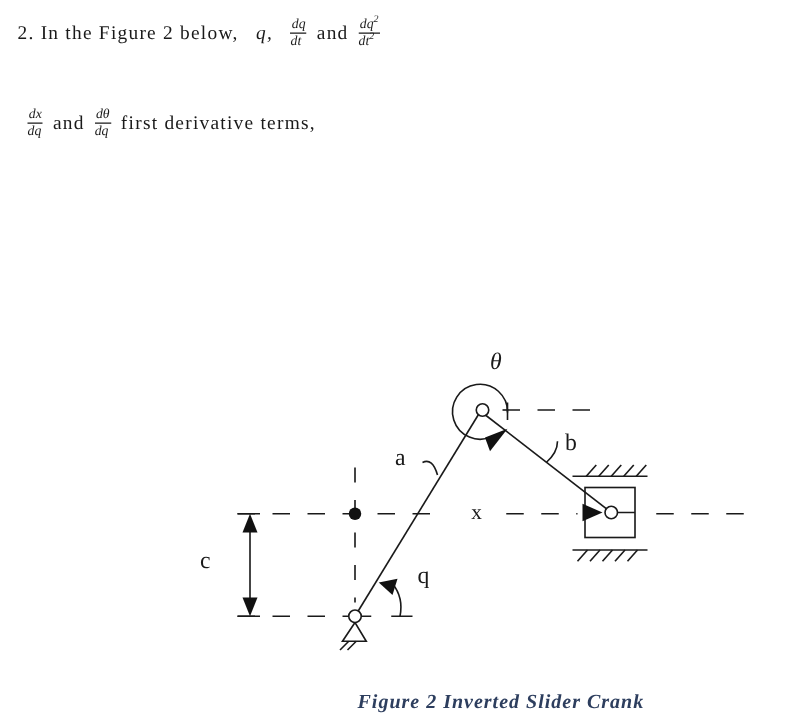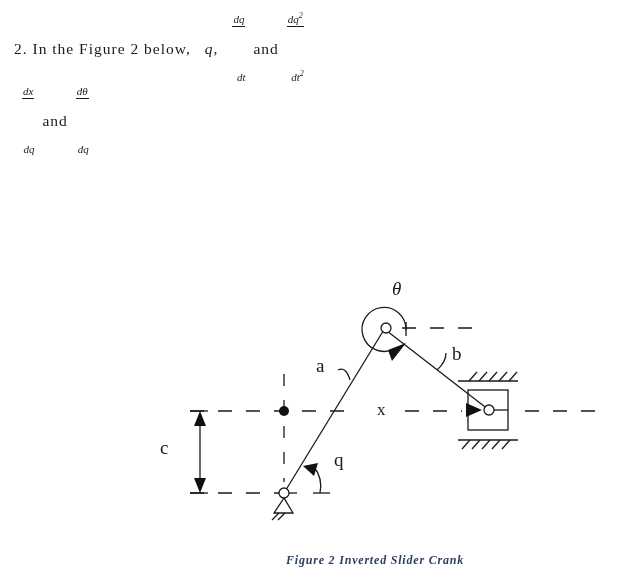--- a/index.html
+++ b/index.html
@@ -1,26 +1,26 @@
 <!DOCTYPE html>
 <html><head>
 <meta charset="utf-8">
 <style>
   html, body { margin:0; padding:0; background:#ffffff; }
   body { width:633px; height:582px; position:relative; overflow:hidden; font-family:"Liberation Serif", serif; color:#1a1a1a; }
   .line { position:absolute; left:14px; font-weight:normal; font-size:15.5px; letter-spacing:1px; display:flex; align-items:center; white-space:nowrap; }
   .line1 { top:14px; }
   .line2 { top:86px; }
-  .frac { display:inline-flex; flex-direction:column; align-items:flex-end; font-style:italic; font-size:11px; line-height:11px; margin:0 8px; letter-spacing:0;gap:44px; }
+  .frac { display:inline-flex; flex-direction:column; align-items:flex-start; font-style:italic; font-size:11px; line-height:11px; margin:0 8px; letter-spacing:0; }
   .frac .num { border-bottom:1.2px solid #1a1a1a; padding:0 1px 1px 1px; }
   .frac .den { padding-top:1px; }
   .frac sup { font-size:8px; line-height:0; }
   .ital { font-style:italic; margin:0 6px 0 14px; }
   svg.figure { position:absolute; left:0; top:0; }
-  .caption { position:absolute; top:553px; left:286px; font-style:italic; font-weight:bold; font-size:12px; color:#2d3e5e; letter-spacing:0.8px; }
+  .caption { position:absolute; top:553px; left:286px; font-style:italic; font-weight:bold; font-size:16px; color:#2d3e5e; letter-spacing:0.8px; }
   .lbl { font-family:"Liberation Serif", serif; fill:#1a1a1a; }
 </style>
 </head>
 <body>
 
 <div class="line line1">
   <span>2. In the Figure 2 below,</span>
   <span class="ital">q,</span>
   <span class="frac">
     <span class="num">dq</span>
@@ -36,20 +36,21 @@
 <div class="line line2">
   <span class="frac">
     <span class="num">dx</span>
     <span class="den">dq</span>
   </span>
   <span>and</span>
   <span class="frac">
     <span class="num">dθ</span>
     <span class="den">dq</span>
   </span>
+  <span>first derivative terms,</span>
 </div>
 
 <svg class="figure" width="633" height="582" viewBox="0 0 633 582">
   <g stroke="#1a1a1a" stroke-width="1.3" fill="none">
 
     <g stroke-dasharray="14,14">
       <line x1="190" y1="411" x2="345" y2="411"></line>
       <line x1="405" y1="411" x2="462" y2="411"></line>
       <line x1="525" y1="411" x2="600" y2="411"></line>
     </g>

